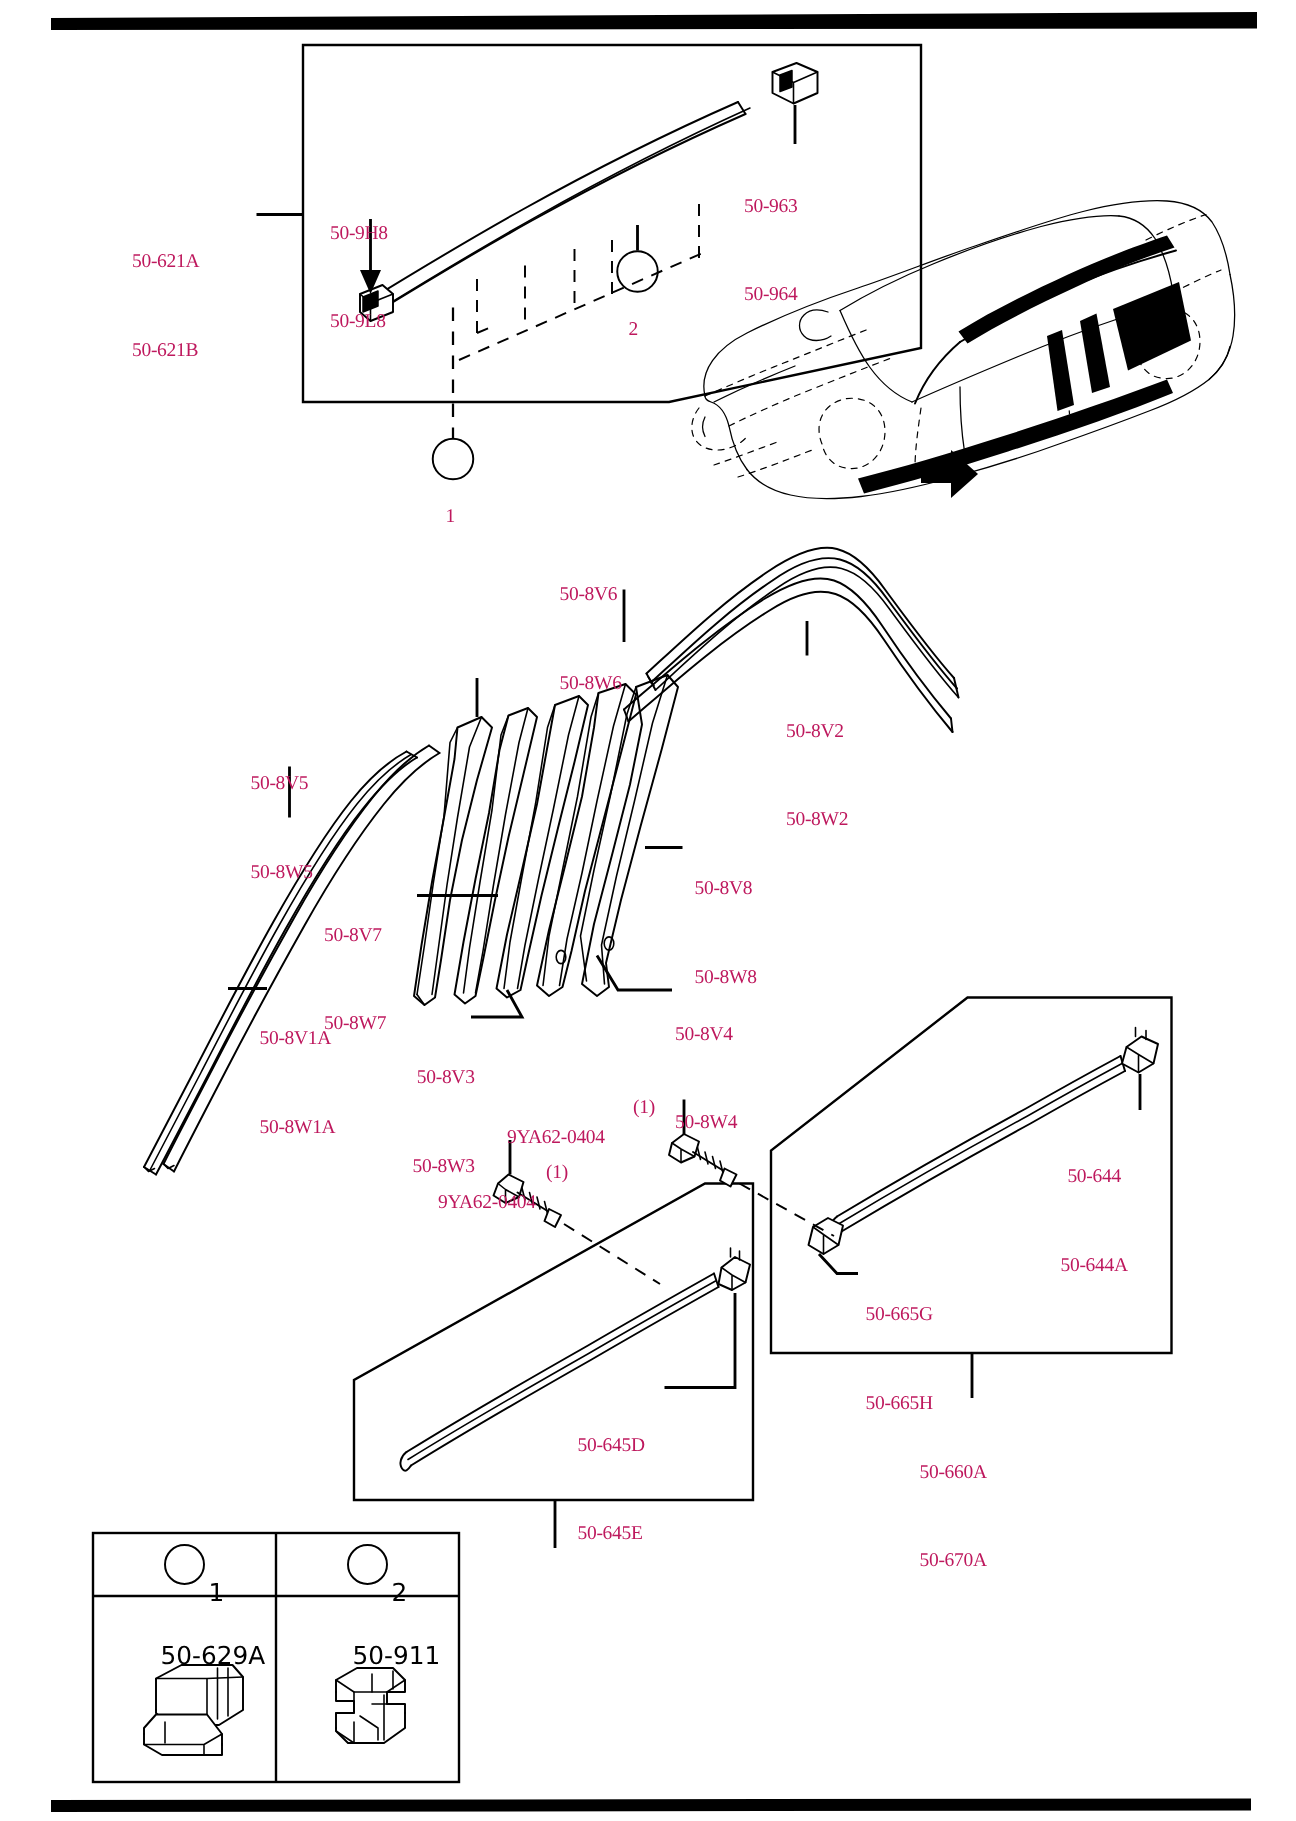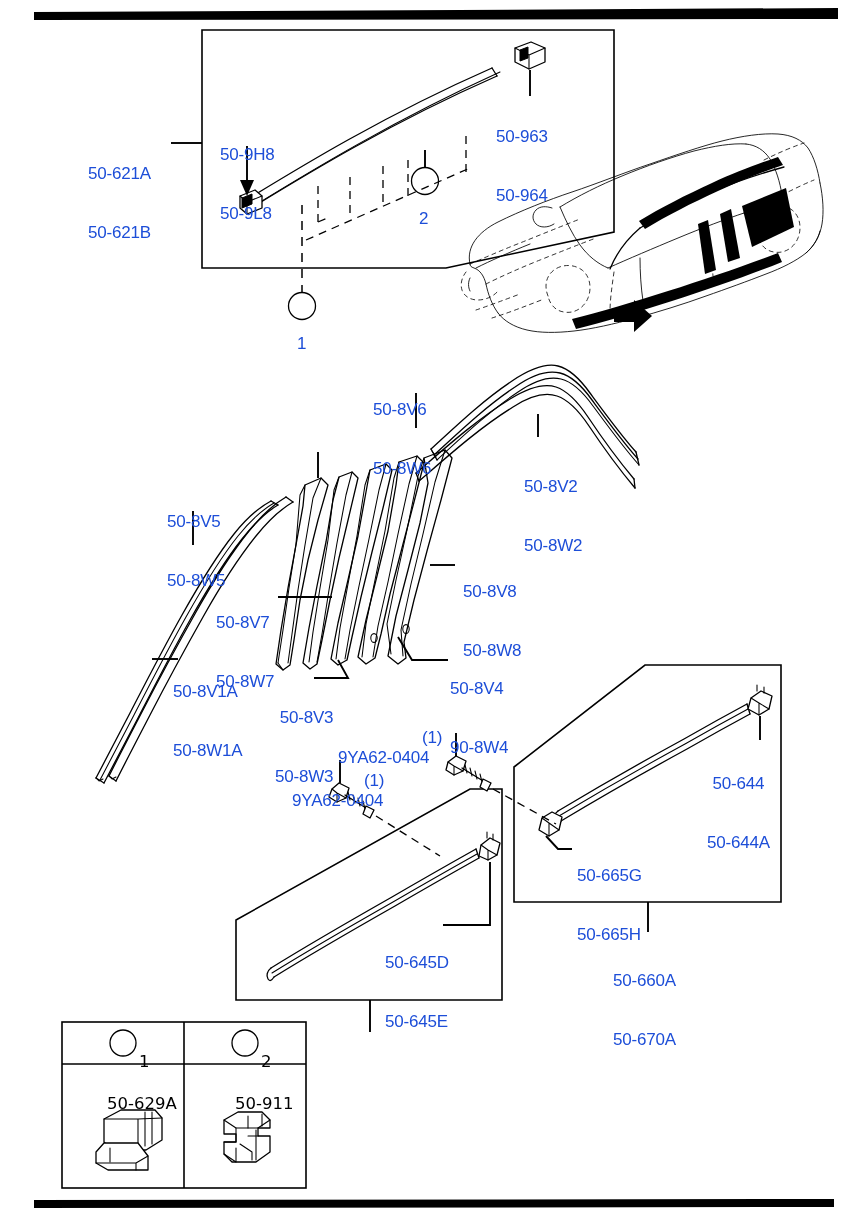--- a/index.html
+++ b/index.html
@@ -7,26 +7,26 @@
   body{
     font-family:"DejaVu Sans","Liberation Sans",sans-serif;
     width:864px;height:1214px;position:relative;overflow:hidden;
     color:#000;
   }
   #sheet{position:absolute;left:0;top:0;width:864px;height:1214px;}
   #svg-root{position:absolute;left:0;top:0;width:864px;height:1214px;}
 
   .lbl{
     position:absolute;
-    font-size:17px;
+    font-size:13px;
     line-height:19px;
     letter-spacing:-0.2px;
     white-space:pre;
-    font-family:Liberation Sans, sans-serif;
-    color:#1d4ed8;
+    font-family:Liberation Serif, serif;
+    color:#be185d;
   }
   .lbl.two{line-height:19.5px;}
   .lbl .ln{display:block;}
   .legend-txt{
     position:absolute;font-size:16.5px;white-space:pre;
     font-family:"DejaVu Sans","Liberation Sans",sans-serif;
   }
 </style>
 </head>
 <body>
@@ -407,21 +407,21 @@
   <div class="lbl two" style="left:220px;top:106px;">
     <span class="ln">50-9H8</span>
     <span class="ln">50-9L8</span>
   </div>
 
   <div class="lbl two" style="left:496px;top:88px;">
     <span class="ln">50-963</span>
     <span class="ln">50-964</span>
   </div>
 
-  <div class="lbl two" style="left:373px;top:361px;">
+  <div class="lbl two" style="left:373px;top:347px;">
     <span class="ln">50-8V6</span>
     <span class="ln">50-8W6</span>
   </div>
 
   <div class="lbl two" style="left:508px;top:438px;margin-left:16px;">
     <span class="ln">50-8V2</span>
     <span class="ln">50-8W2</span>
   </div>
 
 
@@ -445,21 +445,21 @@
     <span class="ln">50-8W1A</span>
   </div>
 
   <div class="lbl two" style="left:275px;top:669px;text-align:right;">
     <span class="ln">50-8V3</span>
     <span class="ln">50-8W3</span>
   </div>
 
   <div class="lbl two" style="left:450px;top:640px;">
     <span class="ln">50-8V4</span>
-    <span class="ln">90-8W4</span>
+    <span class="ln">50-8W4</span>
   </div>
 
   <div class="lbl" style="left:422px;top:690px;">
     <span class="ln">(1)</span>
   </div>
   <div class="lbl" style="left:338px;top:710px;">
     <span class="ln">9YA62-0404</span>
   </div>
 
   <div class="lbl" style="left:364px;top:733px;">

